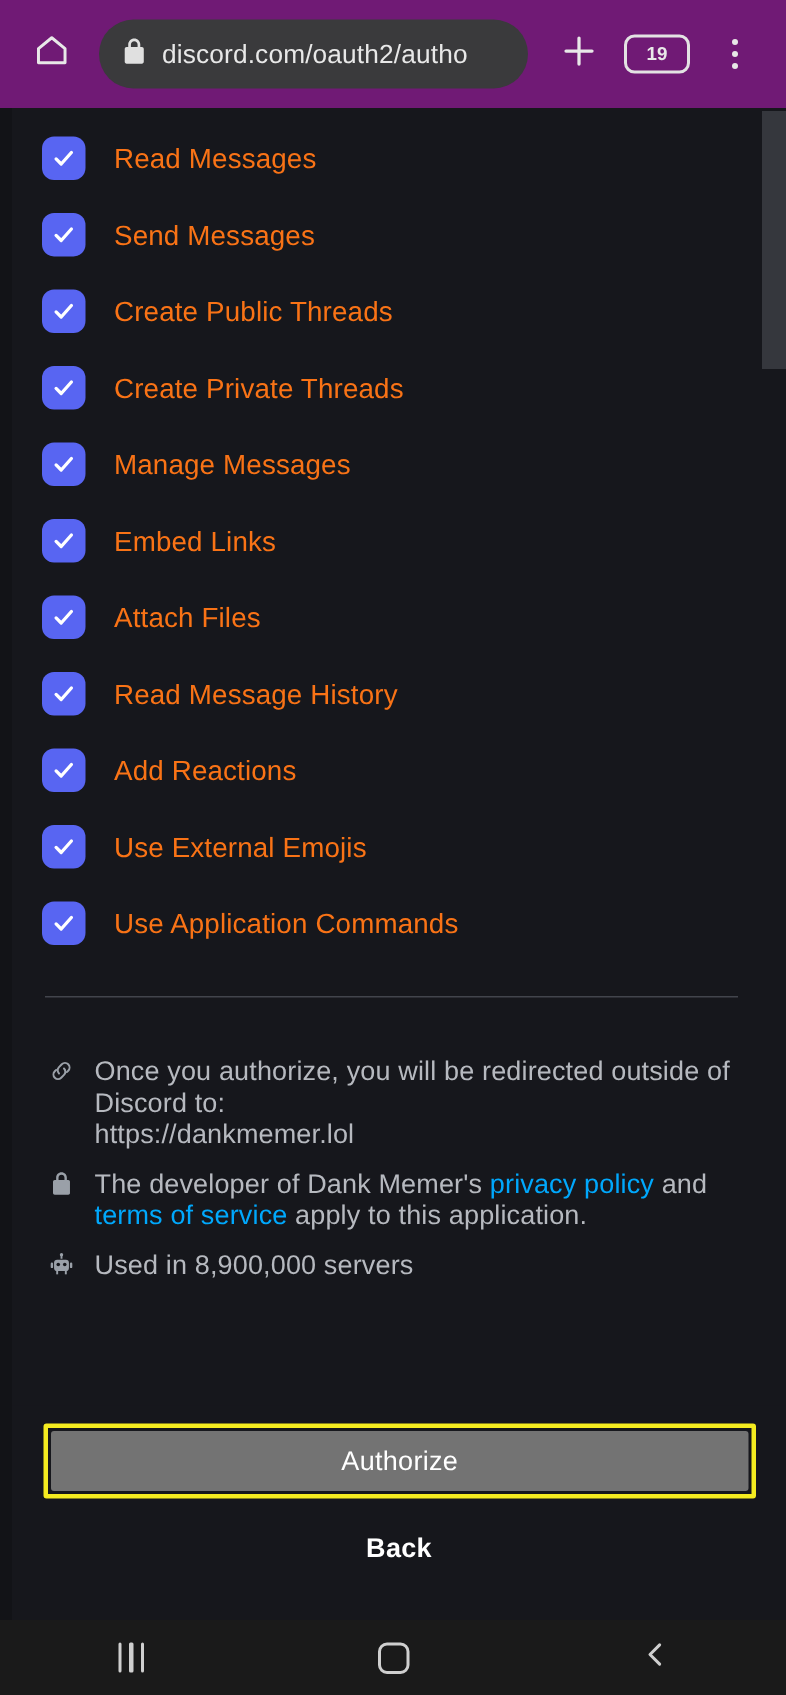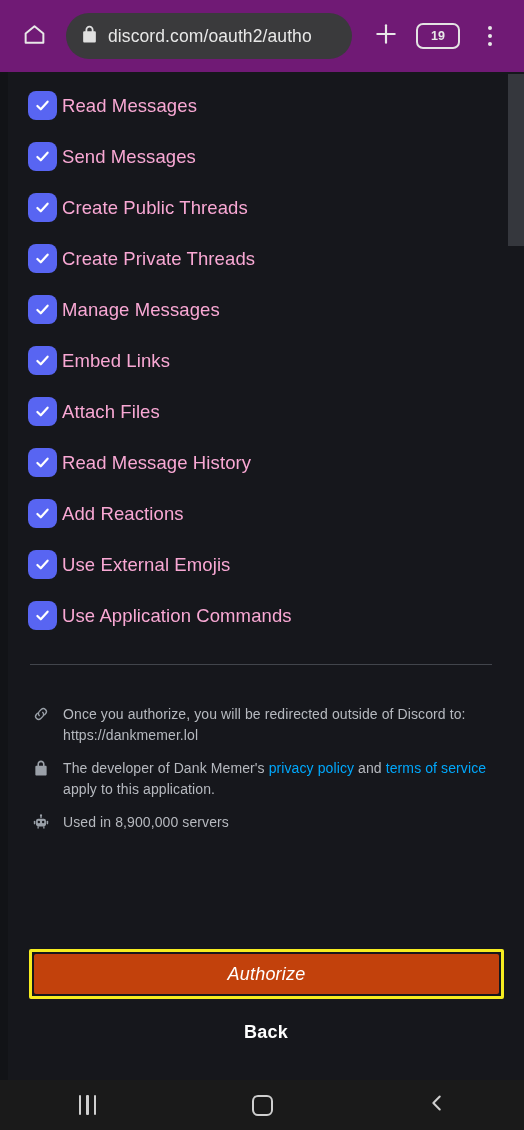--- a/index.html
+++ b/index.html
@@ -141,22 +141,22 @@
     border-radius: 8px;
     background: #5865f2;
     display: flex;
     align-items: center;
     justify-content: center;
     flex: 0 0 auto;
   }
   .checkbox svg { display: block; }
 
   .perm-label {
-    margin-left: 5px;
-    color: #f9a8d4;
+    margin-left: 19px;
+    color: #f97316;
     font-size: 18.5px;
     letter-spacing: .1px;
     white-space: nowrap;
   }
 
   
   #divider {
     position: absolute;
     top: 592px;
     left: 22px;
@@ -184,21 +184,21 @@
     flex: 0 0 22px;
     display: flex;
     justify-content: center;
     padding-top: 2px;
   }
   .info-icon svg { display: block; }
 
   .info-text {
     margin-left: 11px;
     color: #b6b9bf;
-    font-size: 14px;
+    font-size: 18px;
     line-height: 21px;
     letter-spacing: .1px;
   }
   .info-text b { color: #dcdde1; font-weight: bold; }
   .info-link { color: #00a8fc; }
 
   
   #footer {
     position: absolute;
     left: 0;
@@ -215,26 +215,25 @@
     width: 475px;
     height: 50px;
     border: 3px solid #f5ec20;
     border-radius: 2px;
     padding: 2px;
   }
 
   #authorize-button {
     width: 100%;
     height: 100%;
-    background: #c2410c;
+    background: #737373;
     border-radius: 2px;
     display: flex;
     align-items: center;
     justify-content: center;
-    font-style: italic;
   }
   #authorize-label {
     color: #ffffff;
     font-size: 18px;
     letter-spacing: .2px;
   }
 
   #back-button {
     position: absolute;
     top: 85px;

